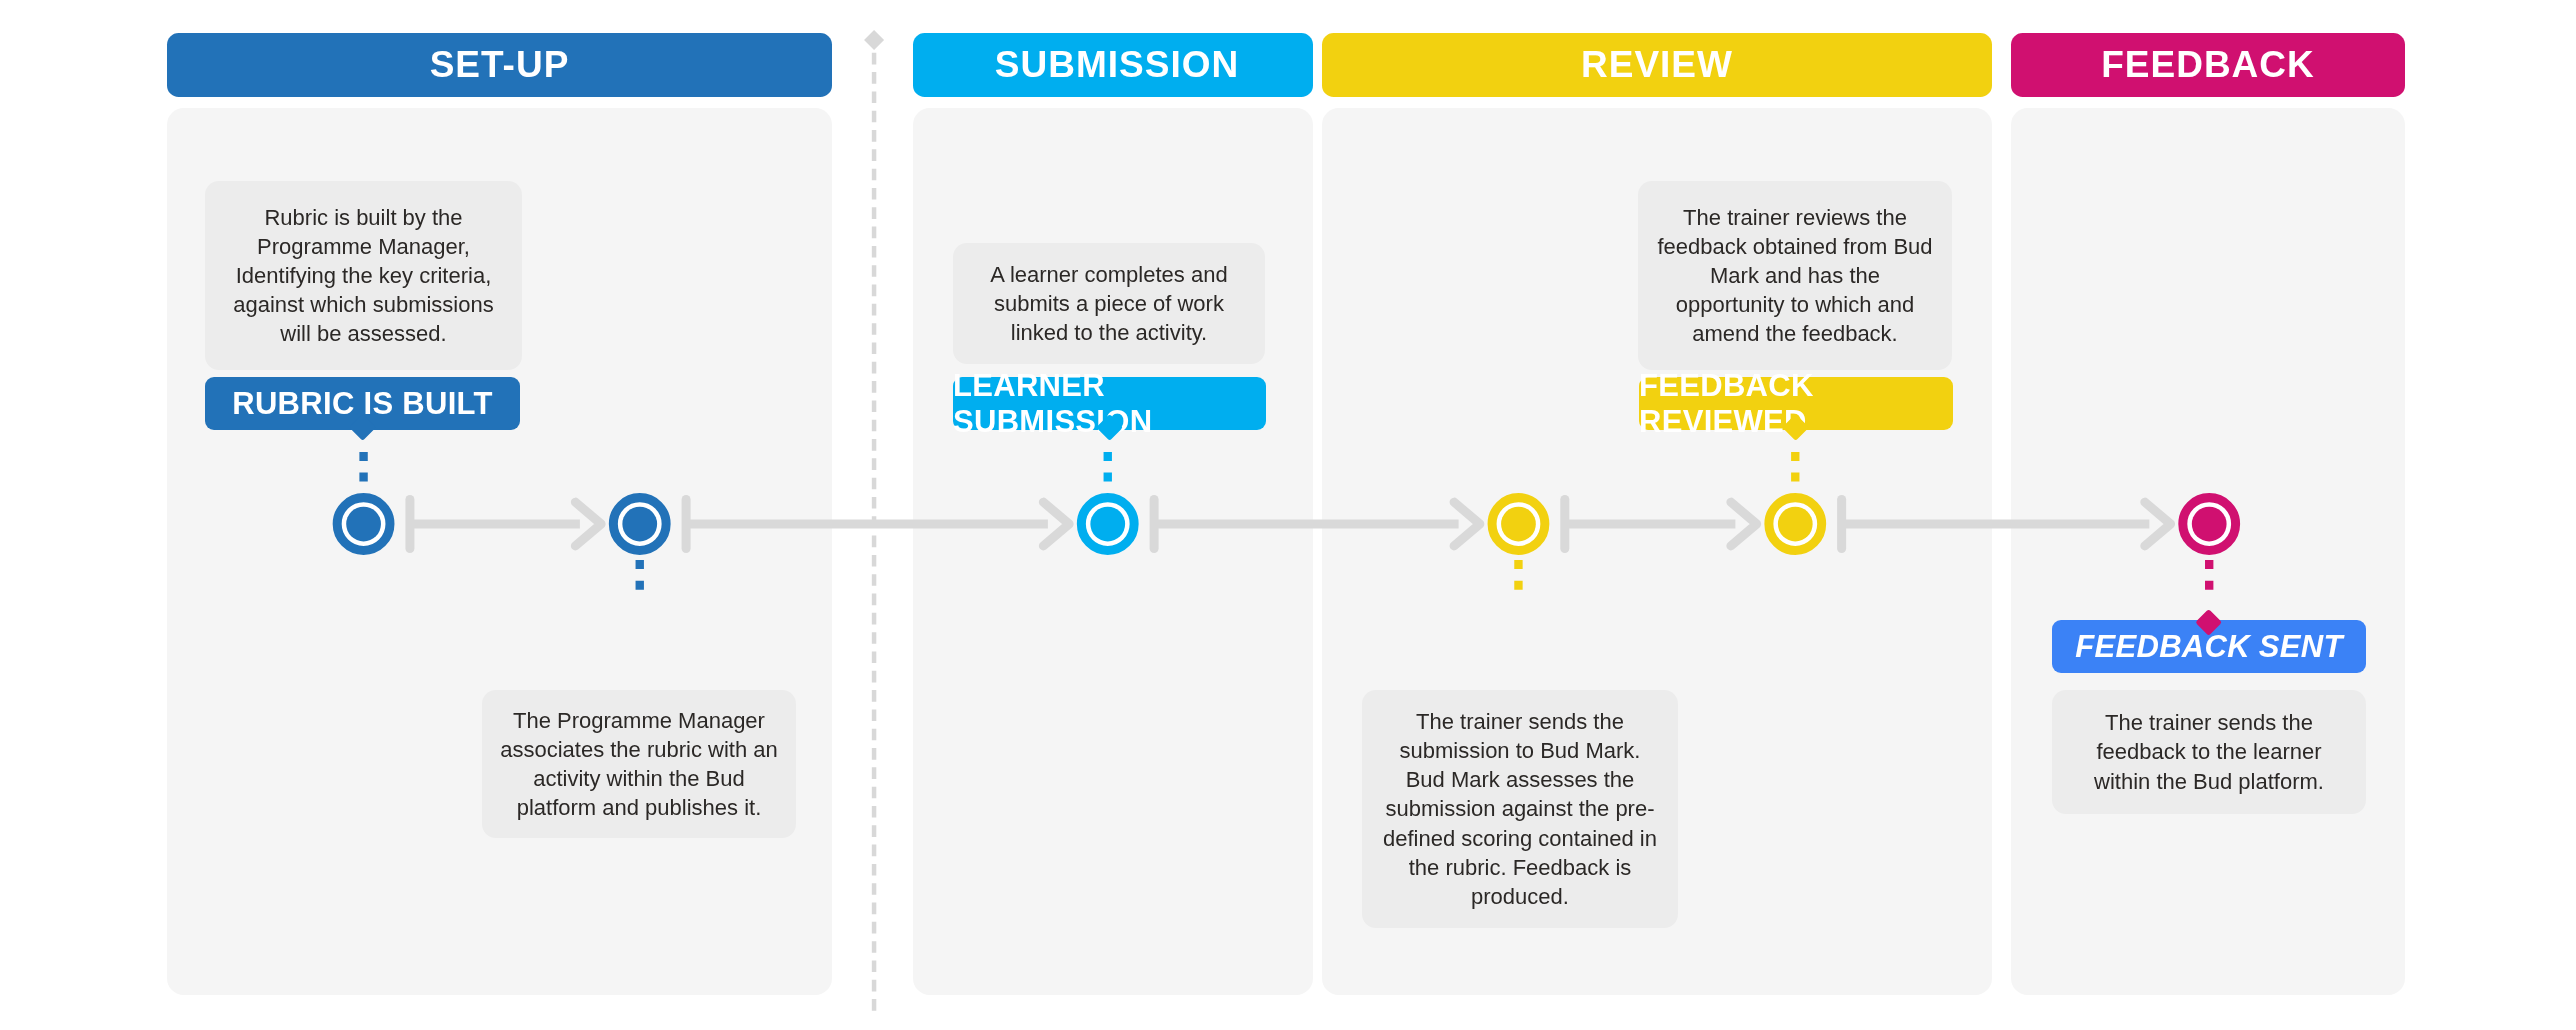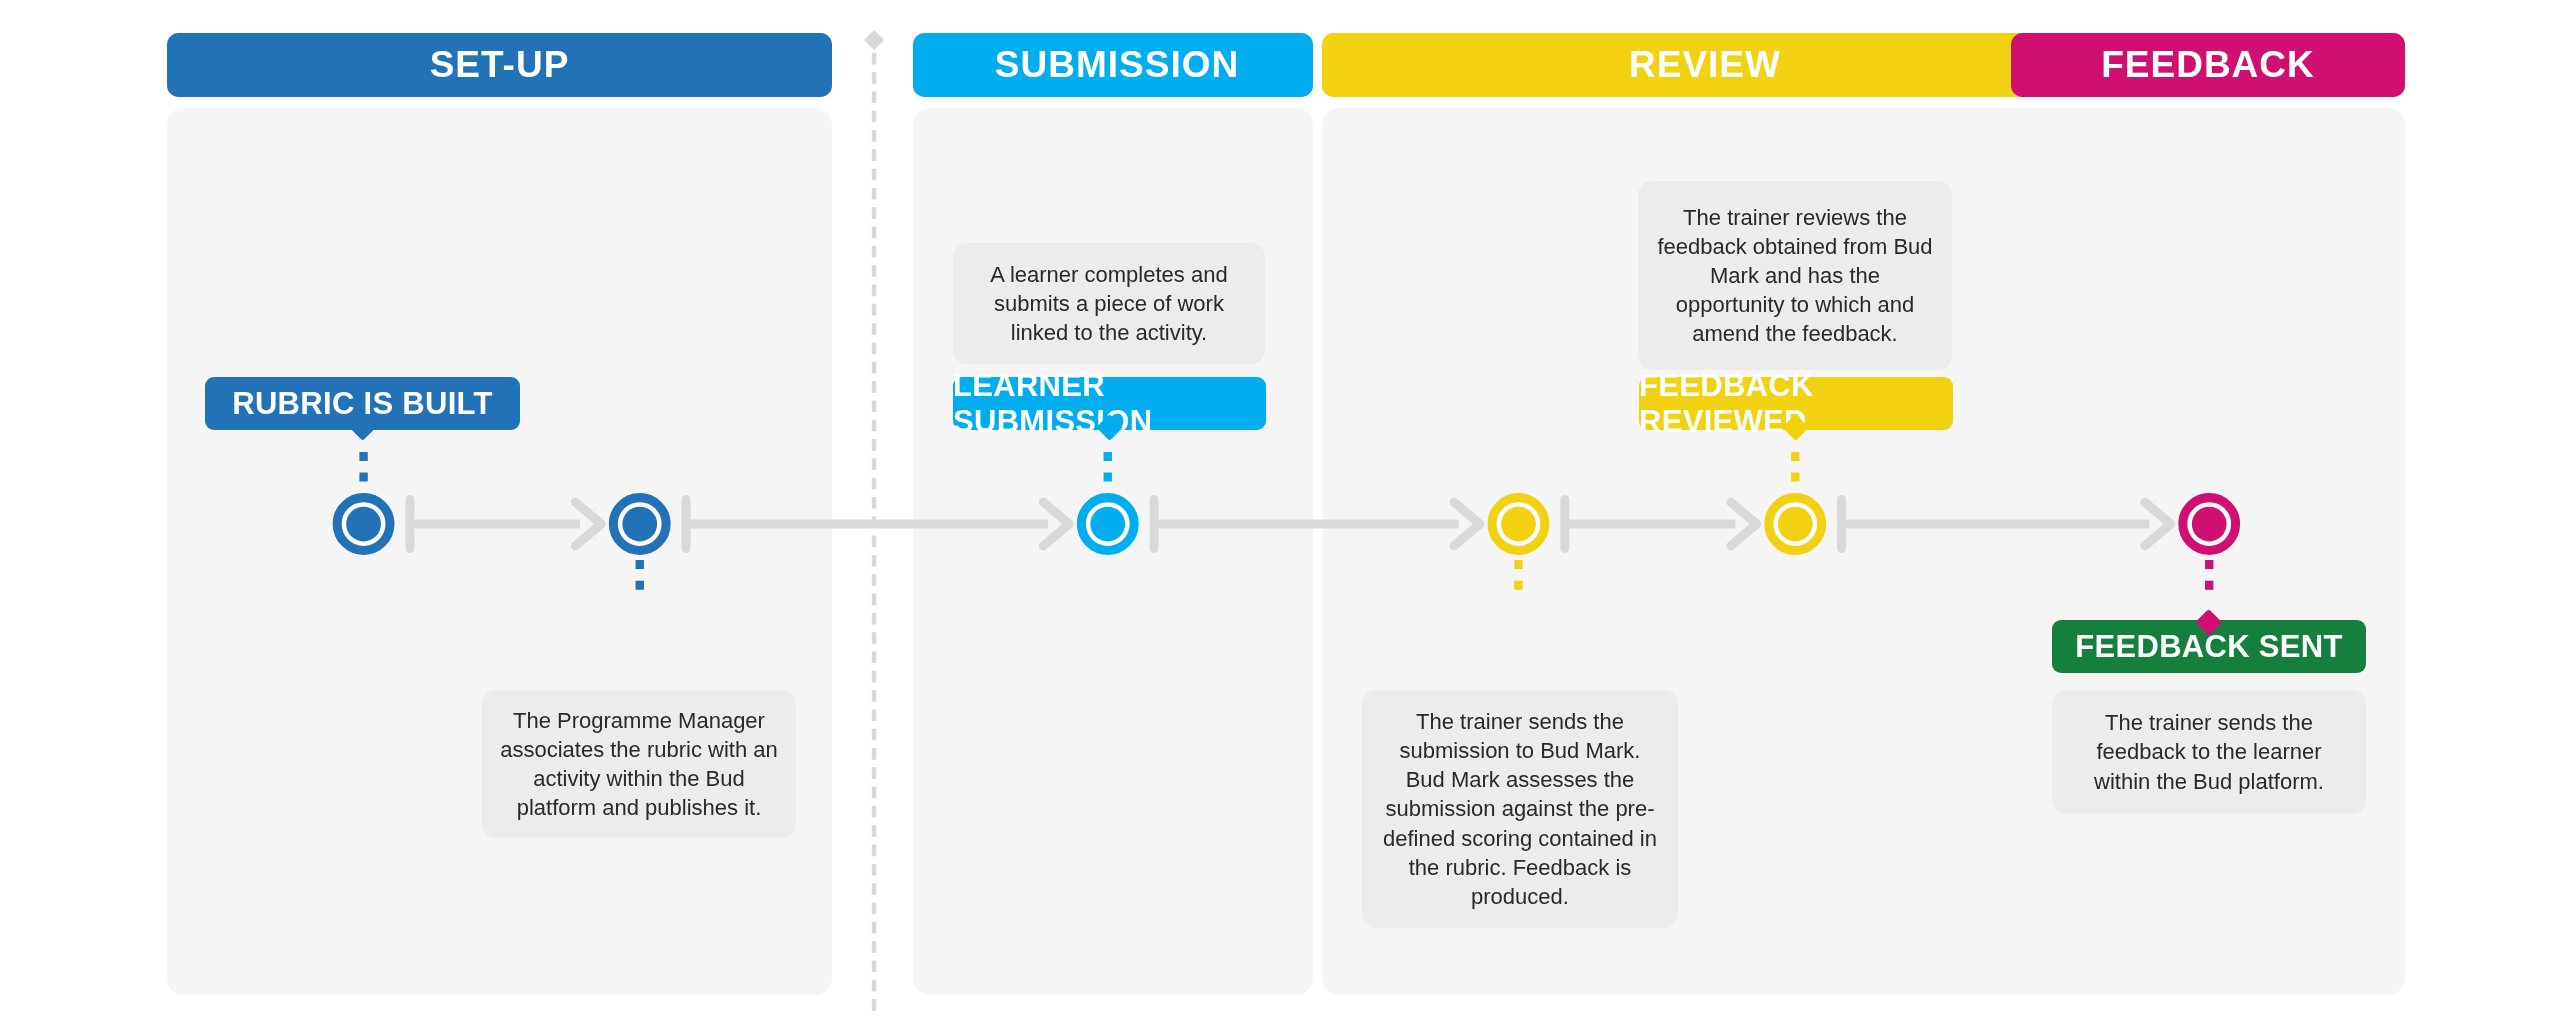--- a/index.html
+++ b/index.html
@@ -2,21 +2,21 @@
 <html style="font-size:10.3px"><head>
 <meta charset="utf-8">
 <style>
   html,body{margin:0;padding:0;background:#ffffff;}
   .stage{position:relative;width:2576px;height:1030px;background:#ffffff;overflow:hidden;
          font-family:"Liberation Sans", sans-serif;}
 
   
   .p1{left:167px;width:665px;}
   .p2{left:913px;width:392px;padding-left:8px;}
-  .p3{left:1322px;width:670px;padding-left:48px;}
+  .p3{left:1322px;width:670px;}
   .p4{left:2011px;width:394px;}
 
   .phase-panel{position:absolute;top:108px;height:887px;border-radius:16.7px;z-index:1;}
   .phase-header{position:absolute;top:33px;height:64px;border-radius:11.6px;z-index:2;
                 display:flex;align-items:center;justify-content:center;
                 color:#ffffff;font-weight:bold;font-size:37px;letter-spacing:1px;}
 
   
   .desc{position:absolute;border-radius:14px;z-index:3;display:flex;align-items:center;justify-content:center;
         text-align:center;font-size:22px;line-height:1.32;padding:0 18px;box-sizing:border-box;}
@@ -53,20 +53,23 @@
   <div class="phase-panel p1" style="background-color: rgb(245, 245, 245);"></div>
   <div class="phase-panel p2" style="background-color: rgb(245, 245, 245);"></div>
   <div class="phase-panel p3" style="background-color: rgb(245, 245, 245);"></div>
   <div class="phase-panel p4" style="background-color: rgb(245, 245, 245);"></div>
 
   <div class="phase-header p1" style="background-color: rgb(34, 114, 184);">SET-UP</div>
   <div class="phase-header p2" style="background-color: rgb(0, 174, 239);">SUBMISSION</div>
   <div class="phase-header p3" style="background-color: rgb(242, 209, 16);">REVIEW</div>
   <div class="phase-header p4" style="background-color: rgb(208, 16, 112);">FEEDBACK</div>
 
+  <div class="desc b1" style="background-color: rgb(236, 236, 236);">
+    <p style="color: rgb(43, 40, 38);">Rubric is built by the Programme Manager, Identifying the key criteria, against which submissions will be assessed.</p>
+  </div>
   <div class="desc b2" style="background-color: rgb(236, 236, 236);">
     <p style="color: rgb(43, 40, 38);">The Programme Manager associates the rubric with an activity within the Bud platform and publishes it.</p>
   </div>
   <div class="desc b3" style="background-color: rgb(236, 236, 236);">
     <p style="color: rgb(43, 40, 38);">A learner completes and submits a piece of work linked to the activity.</p>
   </div>
   <div class="desc b4" style="background-color: rgb(236, 236, 236);">
     <p style="color: rgb(43, 40, 38);">The trainer reviews the feedback obtained from Bud Mark and has the opportunity to which and amend the feedback.</p>
   </div>
   <div class="desc b5" style="background-color: rgb(236, 236, 236);">
@@ -81,21 +84,21 @@
     <span>RUBRIC IS BUILT</span>
   </div>
   <div class="bubble top l3" style="background-color: rgb(0, 174, 239);">
     <span class="tail" style="background-color: rgb(0, 174, 239);"></span>
     <span>LEARNER SUBMISSION</span>
   </div>
   <div class="bubble top l5" style="background-color: rgb(242, 209, 16);">
     <span class="tail" style="background-color: rgb(242, 209, 16);"></span>
     <span>FEEDBACK REVIEWED</span>
   </div>
-  <div class="bubble bottom l6" style="background-color: #15803d;">
+  <div class="bubble bottom l6" style="background-color: #3b82f6; font-style: italic;">
     <span class="tail" style="background-color: rgb(208, 16, 112);"></span>
     <span>FEEDBACK SENT</span>
   </div>
 
   <svg class="timeline-svg" width="2576" height="1030" viewBox="0 0 4000 1600">
 
     <rect x="1346" y="51" width="22" height="22" transform="rotate(45 1357 62)" fill="#d8d8d8"></rect>
     <line x1="1357" y1="82" x2="1357" y2="1578" stroke-width="7" stroke-dasharray="18 12" stroke="#d8d8d8"></line>
 
     <g>

